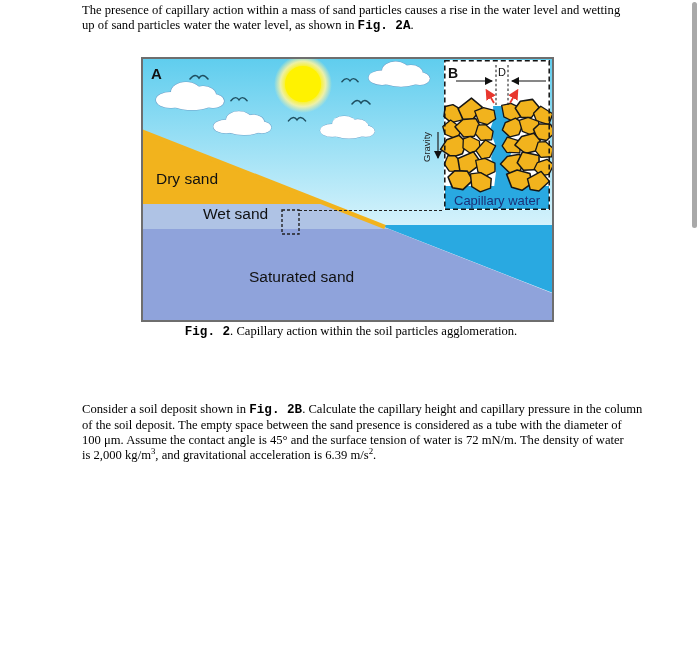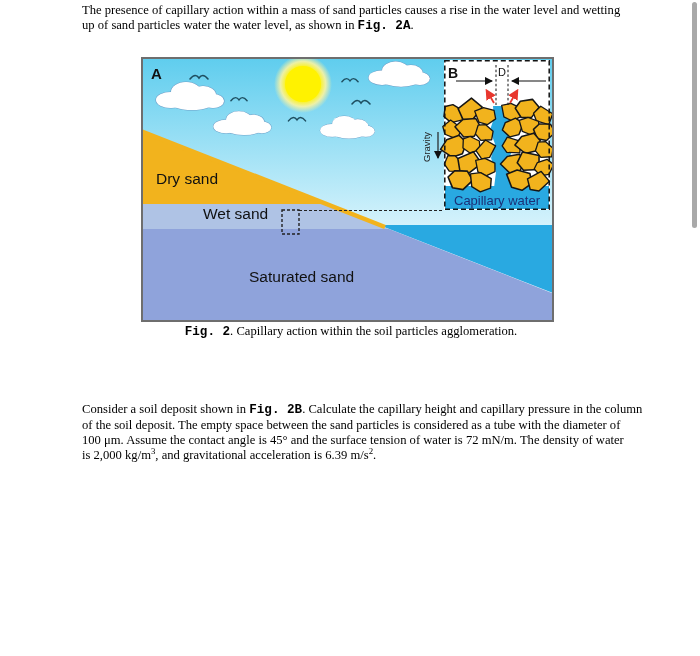--- a/index.html
+++ b/index.html
@@ -173,19 +173,19 @@
       <rect x="0.5" y="0.5" width="410" height="262" fill="none" stroke="#6e6e6e" stroke-width="1"></rect>
     </svg>
   </div>
 
   <div class="para caption" style="left:82px;top:324px;">
       <div class="tline tline-last"><span class="b">Fig. 2</span><span>. Capillary action within the soil particles agglomeration.</span></div>
     </div>
 
   <div class="para" style="left:82px;top:358px;margin-top:44px;">
       <div class="tline"><span>Consider a soil deposit shown in </span><span class="b">Fig. 2B</span><span>. Calculate the capillary height and capillary pressure in the column</span></div>
-      <div class="tline"><span>of the soil deposit. The empty space between the sand particles is considered as a tube with the diameter of</span></div>
+      <div class="tline"><span>of the soil deposit. The empty space between the sand presence is considered as a tube with the diameter of</span></div>
       <div class="tline"><span>100 μm. Assume the contact angle is 45° and the surface tension of water is 72 mN/m. The density of water</span></div>
       <div class="tline tline-last"><span>is 2,000 kg/m</span><sup>3</sup><span>, and gravitational acceleration is 6.39 m/s</span><sup>2</sup><span>.</span></div>
     </div>
 
   <div class="scrollbar"></div>
 </div>
 
 </body></html>

